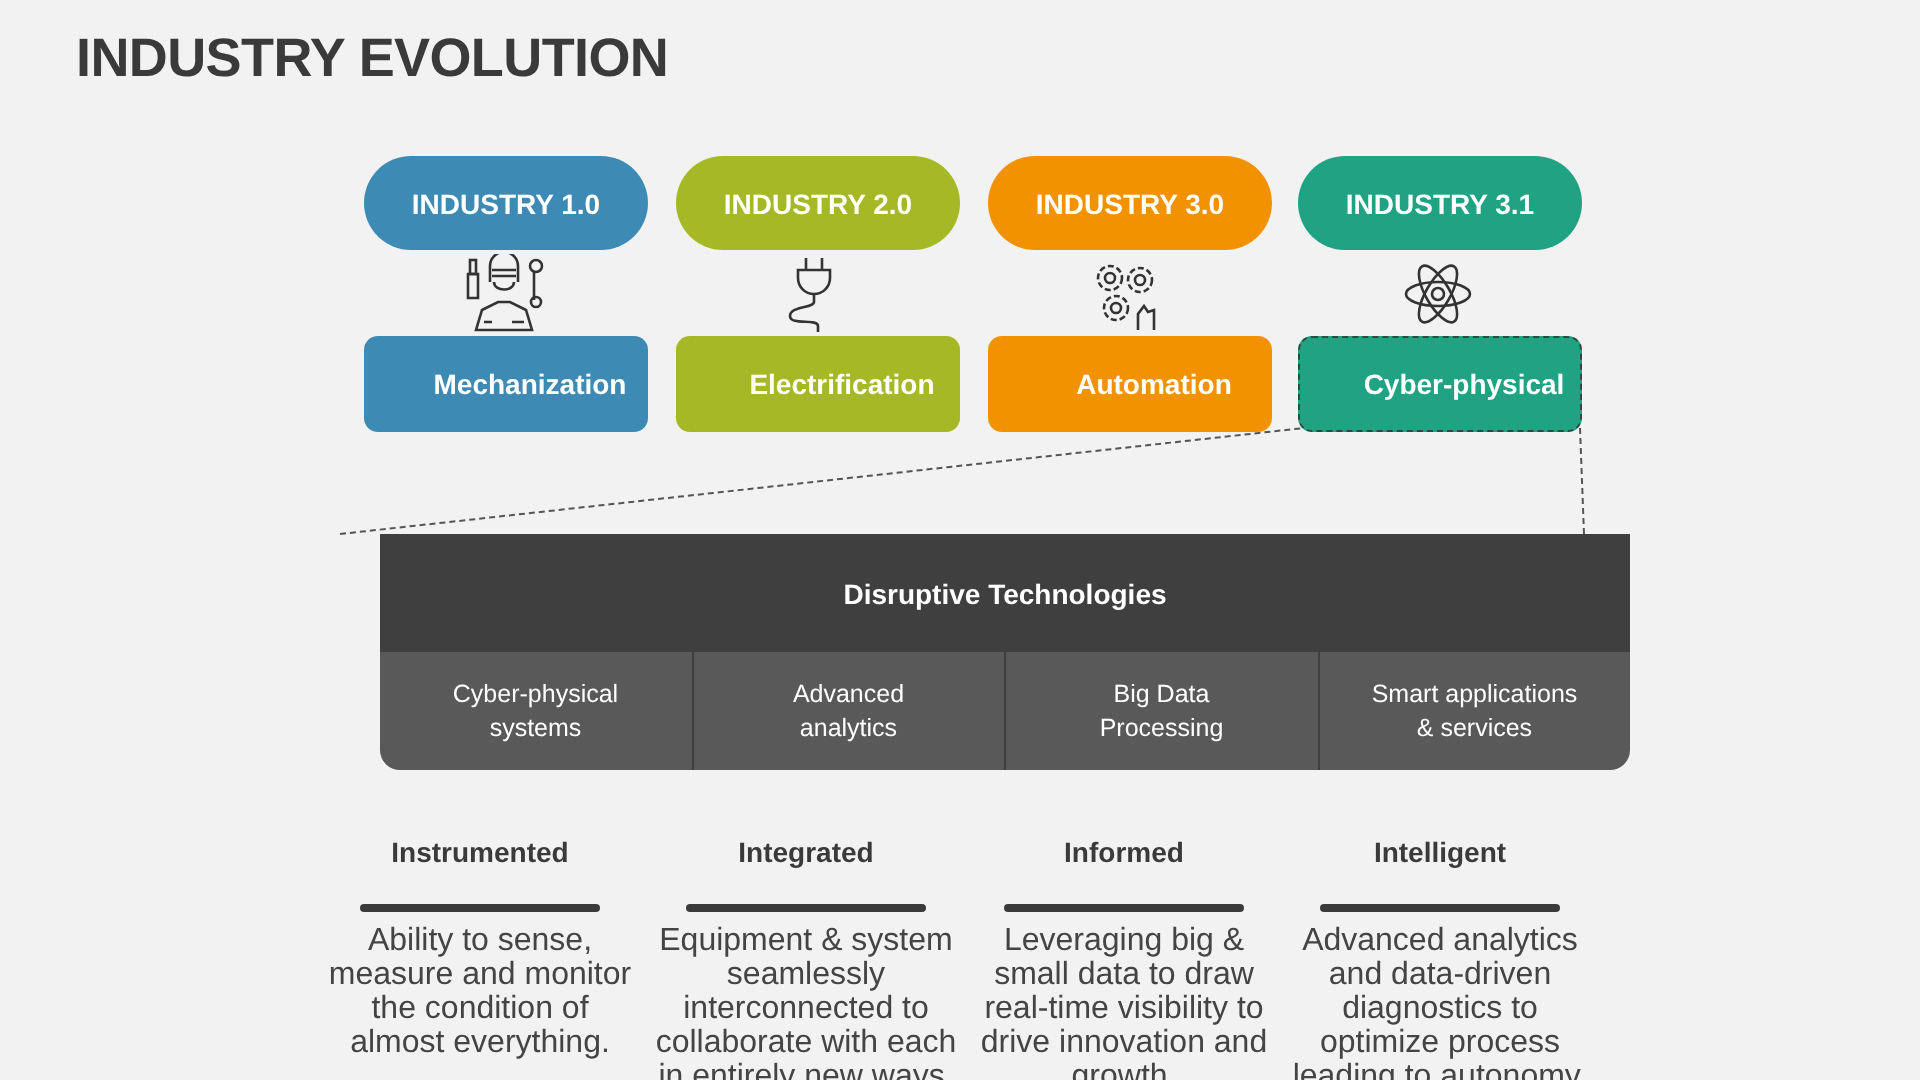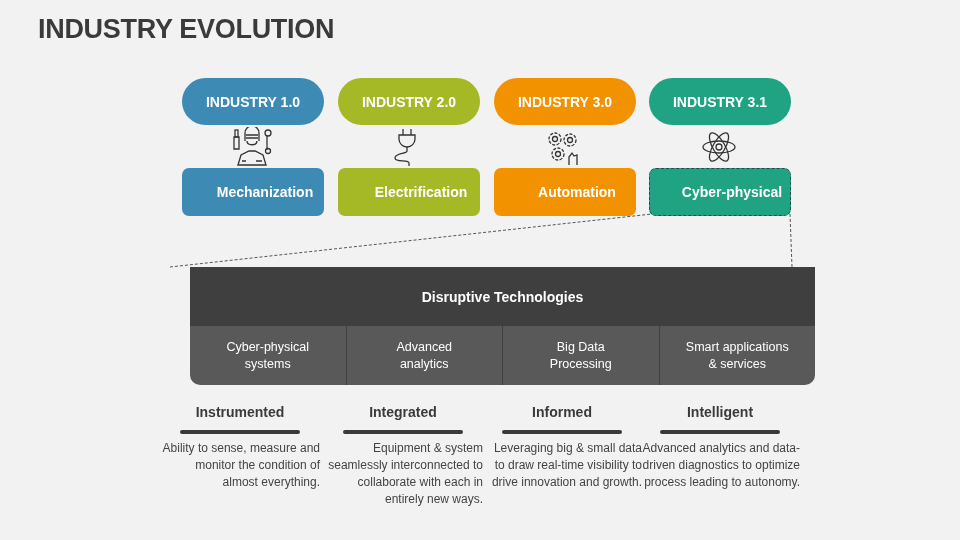--- a/index.html
+++ b/index.html
@@ -15,23 +15,23 @@
   .icon { position:absolute; top:127px; width:40px; height:40px; }
   .panel { position:absolute; left:168px; top:267px; width:625px; height:118px; border-radius:0 0 10px 10px;
            overflow:hidden; background:#595959;margin-left:22px; }
   .panel-head { height:59px; background:#3f3f3f; color:#fff; font-weight:bold; font-size:14px;
                 display:flex; align-items:center; justify-content:center; }
   .panel-row { display:flex; height:59px; }
   .cell { flex:1; color:#fff; font-size:12.5px; text-align:center; display:flex; align-items:center;
           justify-content:center; line-height:17px; border-right:1px solid #3f3f3f; white-space:pre-line; }
   .cell:last-child { border-right:none; }
   .col { position:absolute; top:404px; width:160px; text-align:center; }
-  .col h3 { margin:0; font-size:14px; font-weight:bold; color:#3a3a3a; height:20px; }
+  .col h3 { margin:14px; font-size:14px; font-weight:bold; color:#3a3a3a; height:20px; }
   .col .bar { width:120px; height:4px; border-radius:2px; background:#3a3a3a; margin:6px auto 6px; }
-  .col p { margin:0; font-size:12px; line-height:17px; color:#444;text-align:right; }
+  .col p { margin:0; font-size:16px; line-height:17px; color:#444; }
   svg.conn { position:absolute; left:0; top:0; }
 </style>
 </head>
 <body>
 
 <div class="title">INDUSTRY EVOLUTION</div>
 
 <svg class="conn" width="960" height="540">
   <line x1="170" y1="267" x2="652" y2="214" stroke="#555" stroke-width="1" stroke-dasharray="3,2"></line>
   <line x1="790" y1="214" x2="792" y2="267" stroke="#555" stroke-width="1" stroke-dasharray="3,2"></line>

